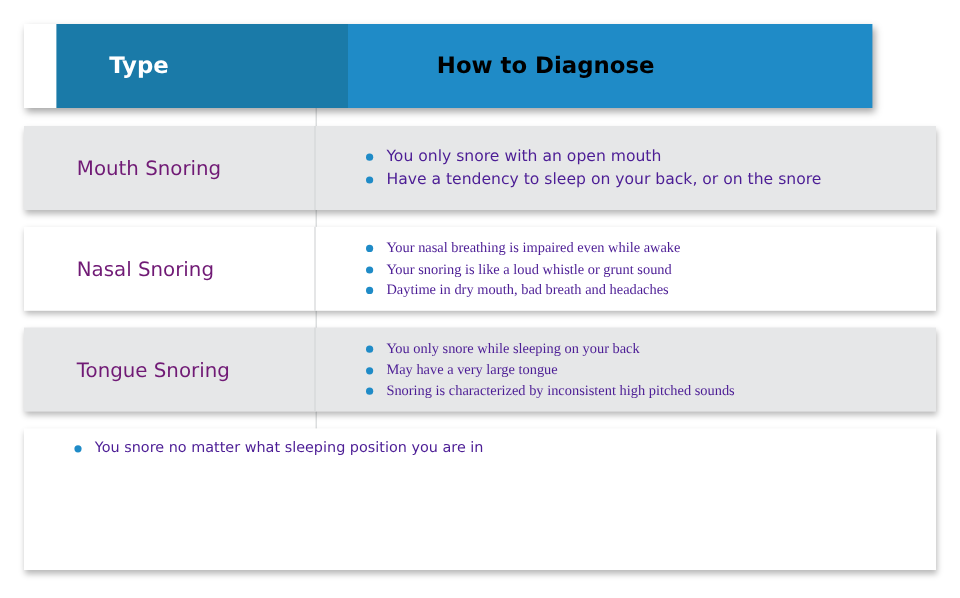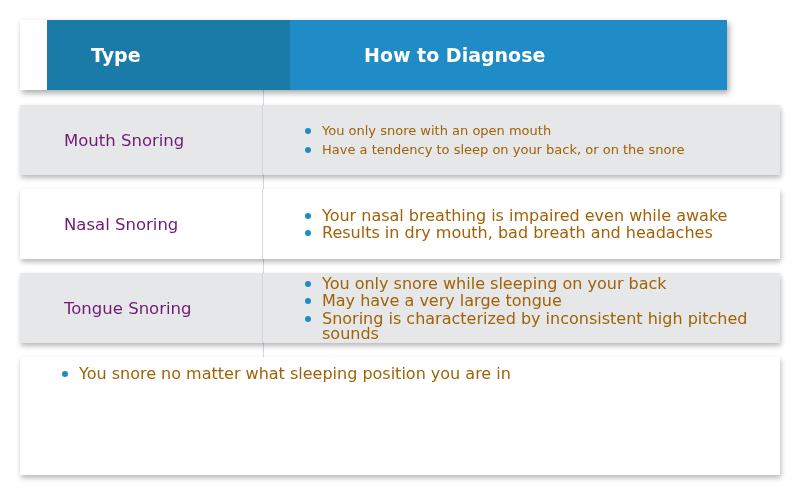--- a/index.html
+++ b/index.html
@@ -12,49 +12,49 @@
   }
   .header {
     position:absolute; left:20px; top:20px; width:680px; height:70px;
     display:flex; box-shadow: 2px 3px 6px rgba(0,0,0,0.35); z-index:2;padding-left:27px;
   }
   .header .col-type {
     width:243px; background:#1a7aa8; color:#fff; font-weight:bold; font-size:19px;
     display:flex; align-items:center; padding-left:44px; box-sizing:border-box;
   }
   .header .col-how {
-    flex:1; background:#1f8bc7; color:#ffffff; font-weight:bold; font-size:19px;
+    flex:1; background:#1f8bc7; color:#000000; font-weight:bold; font-size:19px;
     display:flex; align-items:center; padding-left:74px; box-sizing:border-box;
   }
   .row {
     position:absolute; left:20px; width:760px; display:flex;
     box-shadow: 1px 3px 5px rgba(0,0,0,0.28); z-index:1;
   }
   .row.gray { background:#e6e7e8; }
   .row.white { background:#ffffff; }
   .row .type {
     width:243px; box-sizing:border-box; padding-left:44px;
     font-size:16.5px; color:#701a75; display:flex; align-items:center;
     border-right:1px solid #d4d6d8;
   }
   .row.top .type { align-items:flex-start; padding-top:22px; }
   .row .how {
     flex:1; padding-left:40px; box-sizing:border-box; display:flex; flex-direction:column; justify-content:center;
   }
   ul { list-style:none; margin:0; padding:0; }
   li {
-    position:relative; padding-left:19px; color:#a16207; line-height:15px;
+    position:relative; padding-left:19px; color:#4c1d95; line-height:15px;
   }
   li::before {
     content:""; position:absolute; left:2px; top:5px; width:6px; height:6px; border-radius:50%;
     background:#1f8bc7;
   }
   .big li { font-size:13px; margin:3px 0; line-height:16px; }
-  .small li { font-size:16px; margin:2.5px 0; }
-  .tall li { font-size:16px; margin:3.5px 0; }
+  .small li { font-size:12px; margin:2.5px 0;font-family:Liberation Serif, serif; }
+  .tall li { font-size:12px; margin:3.5px 0; }
 </style>
 </head>
 <body>
 
 <div class="divider"></div>
 
 <div class="header">
   <div class="col-type">Type</div>
   <div class="col-how">How to Diagnose</div>
 </div>
@@ -67,21 +67,22 @@
       <li>Have a tendency to sleep on your back, or on the snore</li>
     </ul>
   </div>
 </div>
 
 <div class="row white" style="top:189px;height:70px;">
   <div class="type">Nasal Snoring</div>
   <div class="how small">
     <ul>
       <li>Your nasal breathing is impaired even while awake</li>
-      <li>Results in dry mouth, bad breath and headaches</li>
+      <li>Your snoring is like a loud whistle or grunt sound</li>
+      <li>Daytime in dry mouth, bad breath and headaches</li>
     </ul>
   </div>
 </div>
 
 <div class="row gray" style="top:273px;height:70px;">
   <div class="type">Tongue Snoring</div>
   <div class="how small">
     <ul>
       <li>You only snore while sleeping on your back</li>
       <li>May have a very large tongue</li>

